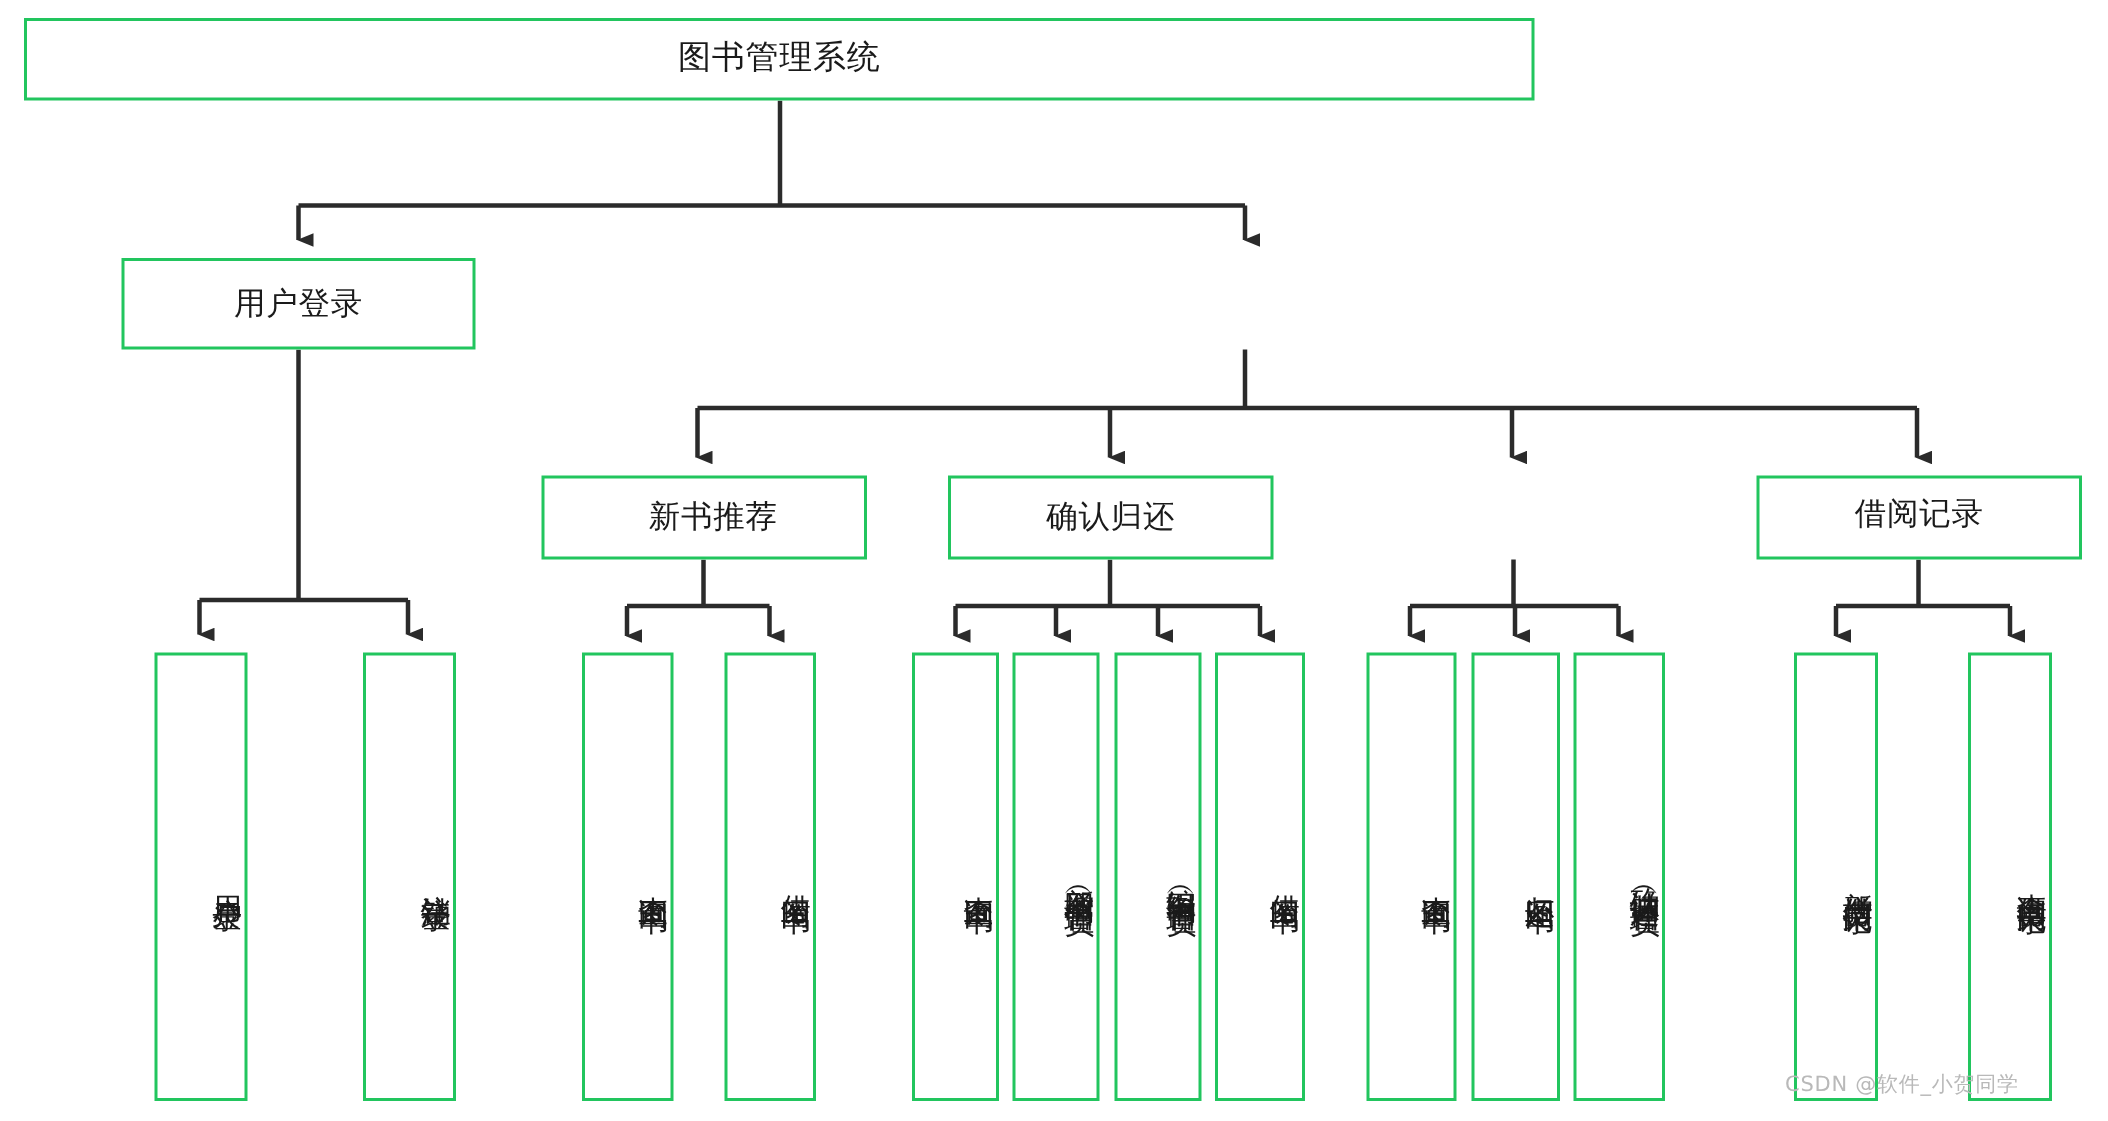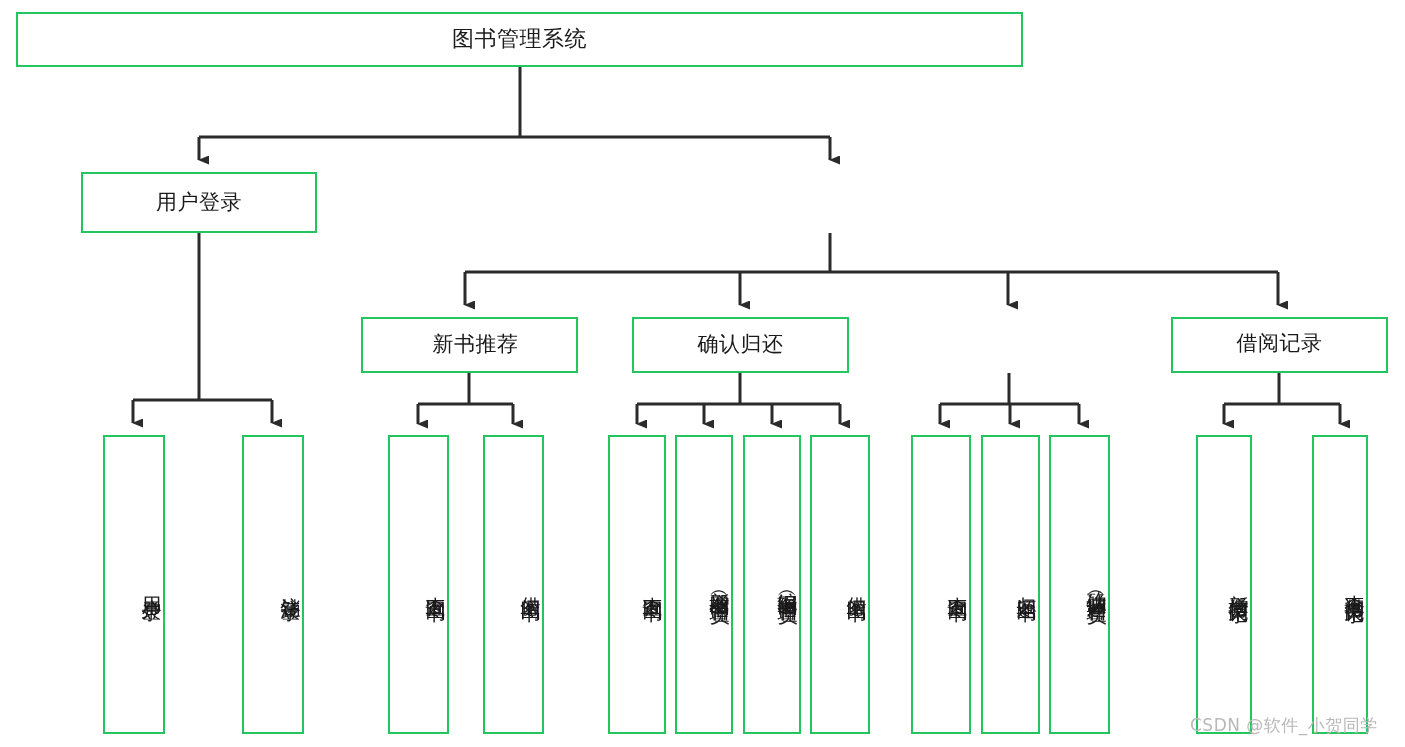--- a/index.html
+++ b/index.html
@@ -56,21 +56,21 @@
     justify-content: center;
   }
   .node .label {
     display: block;
     white-space: nowrap;
   }
   #watermark {
     position: absolute;
     left: 1190px;
     top: 714px;
-    font-size: 17px;
+    font-size: 14px;
     color: #b9b9b9;
     white-space: nowrap;
     letter-spacing: 0.5px;
   }
 </style>
 </head>
 <body>
 
 <div id="diagram-root">
 

